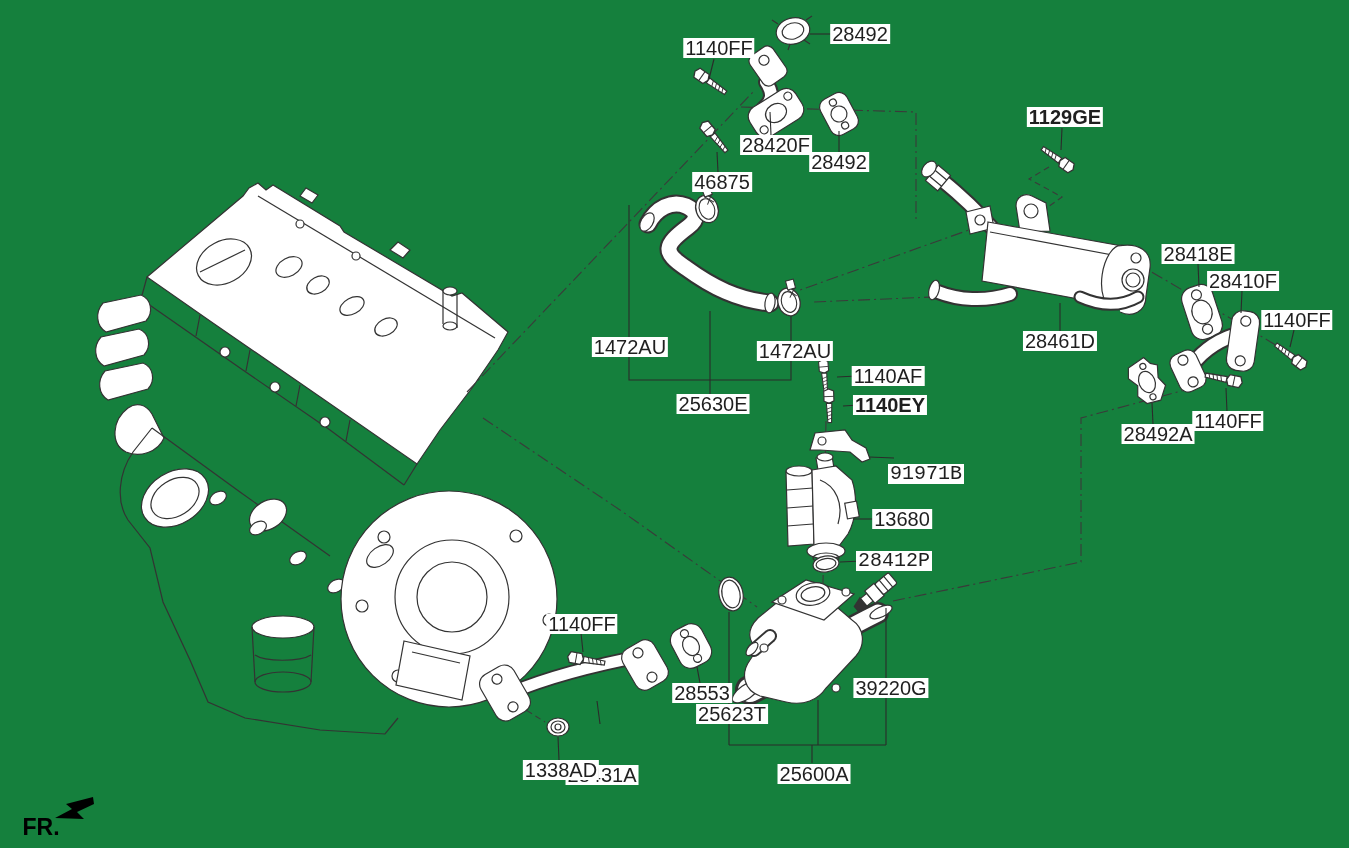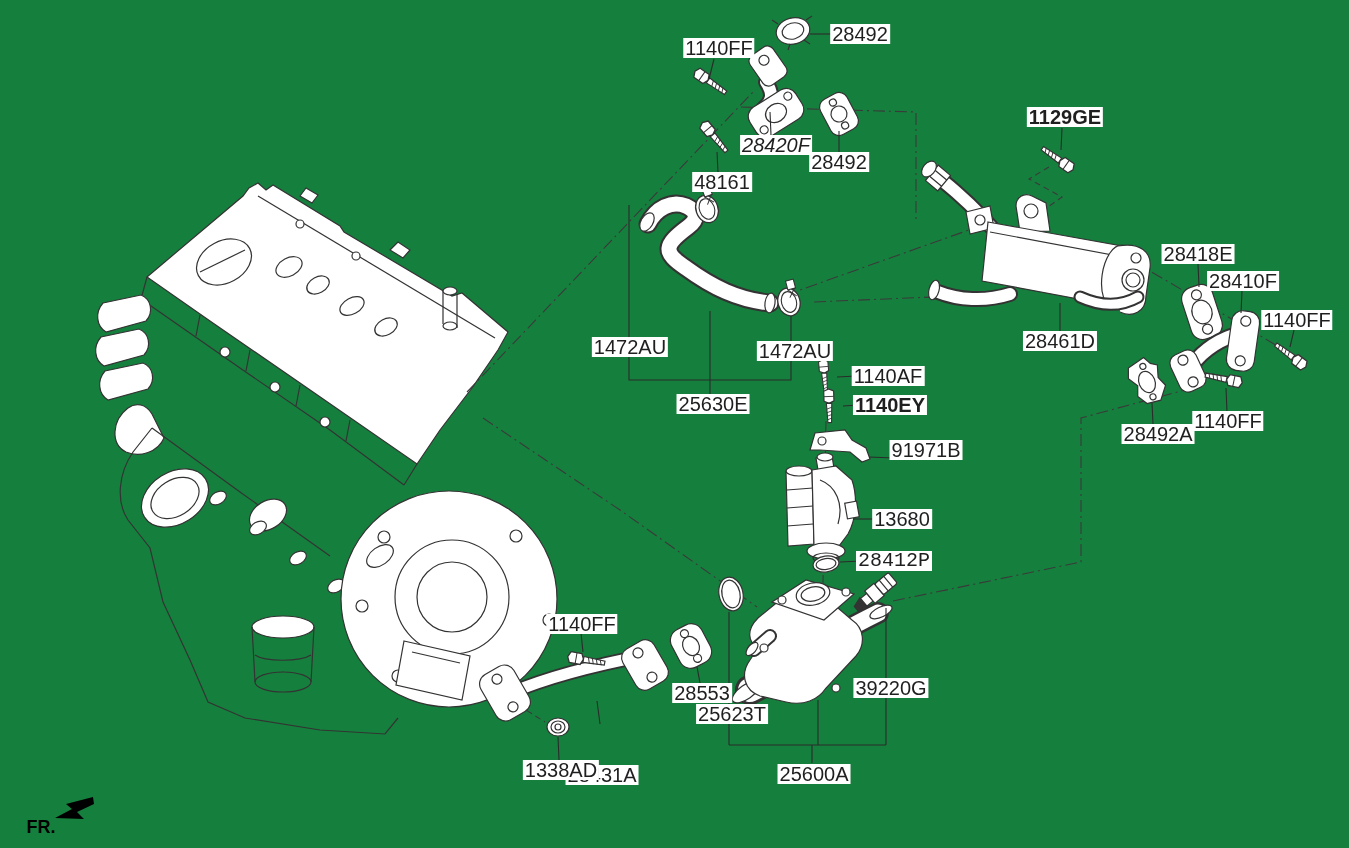--- a/index.html
+++ b/index.html
@@ -3,21 +3,21 @@
 <meta charset="utf-8">
 <style>
   html,body{margin:0;padding:0;background:#ffffff;}
   #stage{position:relative;width:1349px;height:848px;background:#15803d;overflow:hidden;
          font-family:"Liberation Sans",sans-serif;}
   #diagram-svg{position:absolute;left:0;top:0;}
   .part-label{position:absolute;transform:translate(-50%,-50%);
     font-family:"Liberation Sans",sans-serif;font-size:20px;color:#1f1f1f;
     background:#ffffff;padding:0 2px;white-space:nowrap;line-height:1.0;}
   .fr-label{position:absolute;transform:translate(-50%,-50%);
-    font-family:"Liberation Sans",sans-serif;font-weight:bold;font-size:18px;color:#000;}
+    font-family:"Liberation Sans",sans-serif;font-weight:bold;font-size:23px;color:#000;}
   .ln{stroke:#333;stroke-width:1.2;fill:none;}
   .lnf{stroke:#333;stroke-width:1.2;fill:#fff;}
   .leader{stroke:#2b2b2b;stroke-width:1.1;fill:none;}
   .phantom{stroke:#3a3a3a;stroke-width:1.1;fill:none;stroke-dasharray:12 4 2 4;}
   .dashed{stroke:#3a3a3a;stroke-width:1.1;fill:none;stroke-dasharray:6 4;}
   .tube-out{stroke:#333;fill:none;stroke-linecap:round;}
   .tube-in{stroke:#fff;fill:none;stroke-linecap:round;}
 </style>
 </head>
 <body>
@@ -331,34 +331,34 @@
 
     <path class="leader" d="M729,612 L729,745 M886,608 L886,745 M729,745 L886,745 M818,700 L818,745 M812,745 L812,763"></path>
   </g>
 
   <path d="M93,797 L66,804 L72,809 L55,818 L84,819 L77,812 L94,804 Z" fill="#000"></path>
 </svg>
 
 <div>
       <div class="part-label" style="left: 860px; top: 34px;">28492</div>
       <div class="part-label" style="left: 719px; top: 48px;">1140FF</div>
-      <div class="part-label" style="left: 776px; top: 145px; font-style: italic;">28420F</div>
+      <div class="part-label" style="left: 776px; top: 145px;">28420F</div>
       <div class="part-label" style="left: 839px; top: 162px;">28492</div>
-      <div class="part-label" style="left: 722px; top: 182px;">48161</div>
+      <div class="part-label" style="left: 722px; top: 182px;">46875</div>
       <div class="part-label" style="left: 1065px; top: 117px; font-weight: bold;">1129GE</div>
       <div class="part-label" style="left: 1198px; top: 254px;">28418E</div>
       <div class="part-label" style="left: 1243px; top: 281px;">28410F</div>
       <div class="part-label" style="left: 1297px; top: 320px;">1140FF</div>
       <div class="part-label" style="left: 1060px; top: 341px;">28461D</div>
       <div class="part-label" style="left: 630px; top: 347px;">1472AU</div>
       <div class="part-label" style="left: 795px; top: 351px;">1472AU</div>
       <div class="part-label" style="left: 713px; top: 404px;">25630E</div>
       <div class="part-label" style="left: 888px; top: 376px;">1140AF</div>
       <div class="part-label" style="left: 890px; top: 405px; font-weight: bold;">1140EY</div>
-      <div class="part-label" style="left: 926px; top: 450px;">91971B</div>
+      <div class="part-label" style="left: 926px; top: 474px; font-family: Liberation Mono, monospace;">91971B</div>
       <div class="part-label" style="left: 902px; top: 519px;">13680</div>
       <div class="part-label" style="left: 894px; top: 561px; font-family: Liberation Mono, monospace;">28412P</div>
       <div class="part-label" style="left: 1158px; top: 434px;">28492A</div>
       <div class="part-label" style="left: 1228px; top: 421px;">1140FF</div>
       <div class="part-label" style="left: 582px; top: 624px;">1140FF</div>
       <div class="part-label" style="left: 702px; top: 693px;">28553</div>
       <div class="part-label" style="left: 732px; top: 714px;">25623T</div>
       <div class="part-label" style="left: 891px; top: 688px;">39220G</div>
       <div class="part-label" style="left: 602px; top: 775px;">28431A</div>
       <div class="part-label" style="left: 561px; top: 770px;">1338AD</div>

